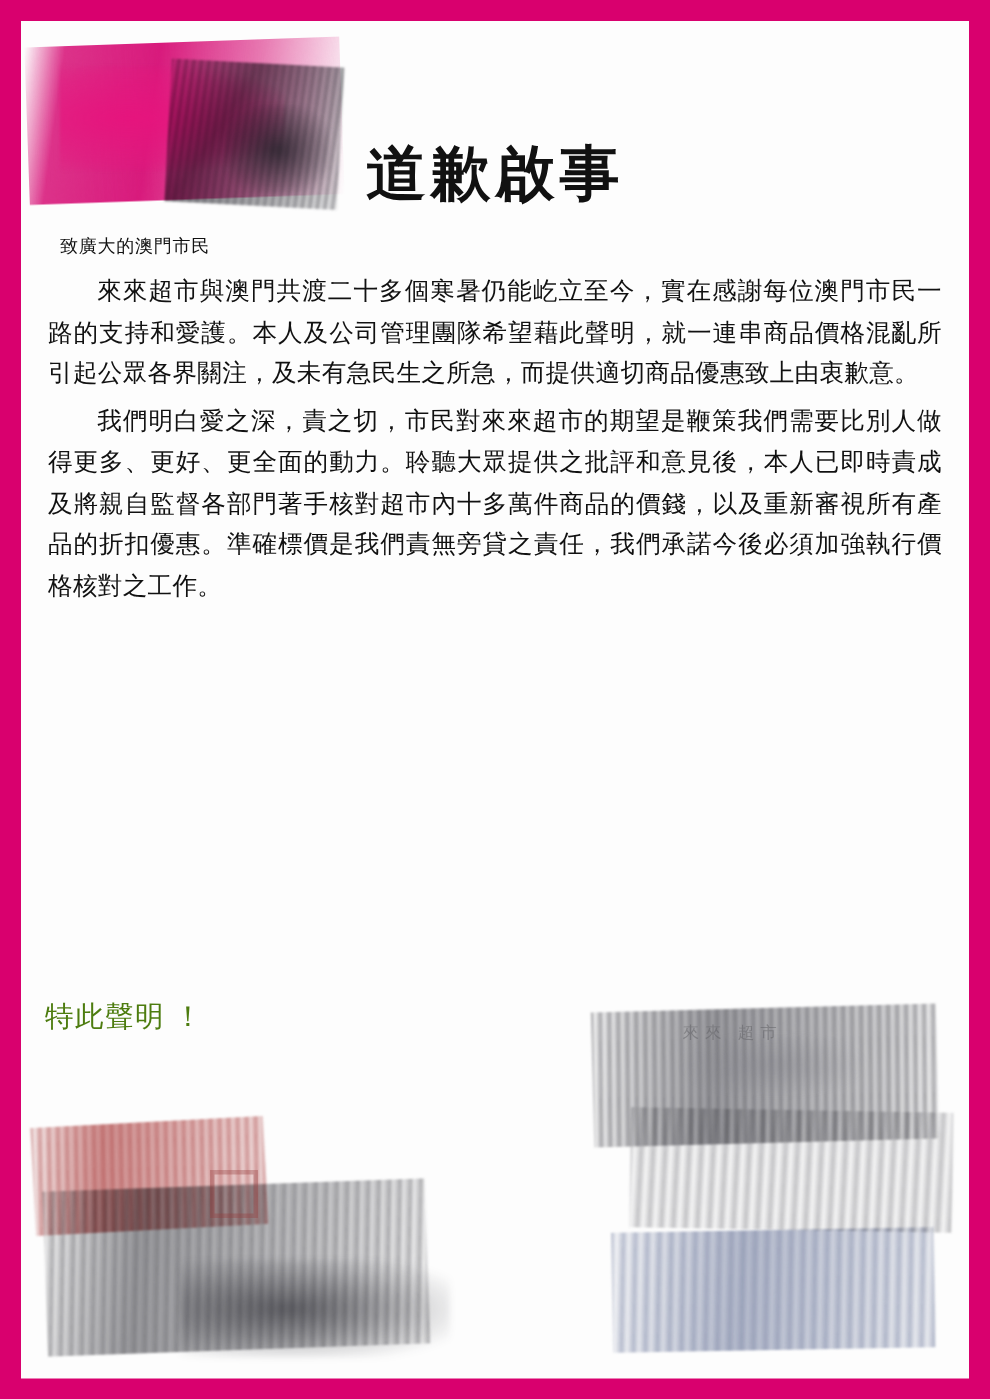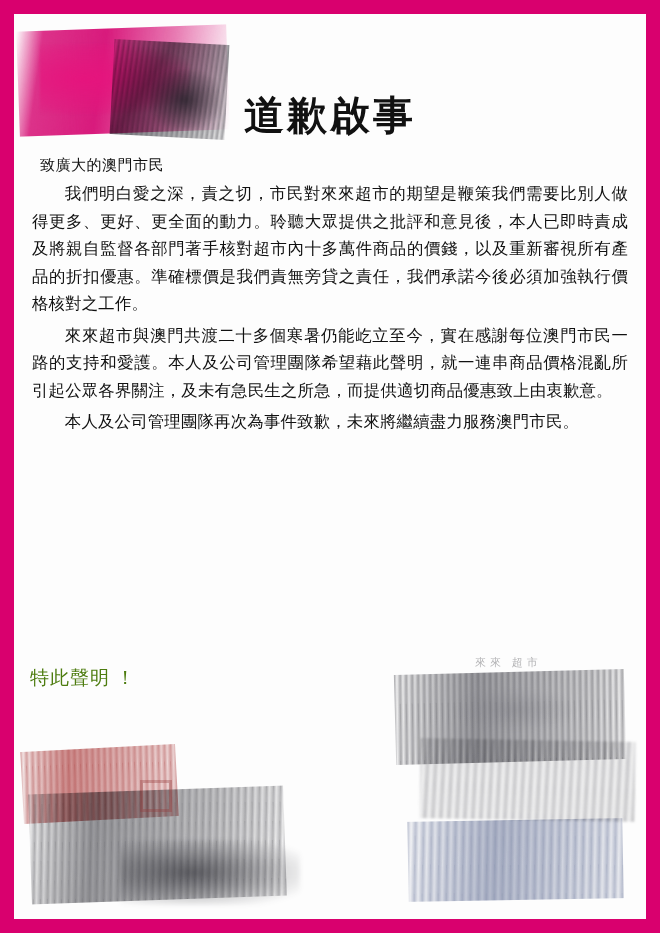--- a/index.html
+++ b/index.html
@@ -172,21 +172,21 @@
     letter-spacing: 3px;
     color: #111;
     font-family: "Liberation Serif", "DejaVu Serif", serif;
     white-space: nowrap;
   }
 
   .salutation {
     position: absolute;
     left: 40px;
     top: 156px;
-    font-size: 15px;
+    font-size: 12px;
     color: #111;
     letter-spacing: 0.5px;
   }
 
   .body-text {
     position: absolute;
     left: 32px;
     top: 180px;
     width: 596px;
     font-size: 16.4px;
@@ -216,27 +216,26 @@
   .mark-qr {
     position: absolute;
     left: 140px;
     top: 780px;
     width: 26px; height: 26px;
     border: 3px solid rgba(150,60,60,0.35);
     z-index: 2;
   }
   .mark-faint {
     position: absolute;
-    left: 455px; top: 655px;
+    left: 455px; top: 681px;
     font-size: 11px;
     color: rgba(90,90,95,0.45);
     letter-spacing: 4px;
     z-index: 2;
     white-space: nowrap;
-    margin-left: 20px;
   }
 </style>
 </head>
 <body>
 
 <div class="page">
   <div class="frame-inner"></div>
 
   <div class="brush brush-tl-pink"></div>
   <div class="brush brush-tl-pink2"></div>
@@ -254,22 +253,21 @@
 
   <div class="mark-qr"></div>
   <div class="mark-faint">來來 超市</div>
 
   <div class="content">
     <div class="doc-title">道歉啟事</div>
 
     <div class="salutation">致廣大的澳門市民</div>
 
     <div class="body-text">
+      <p class="para">來來超市與澳門共渡二十多個寒暑仍能屹立至今，實在感謝每位澳門市民一路的支持和愛護。本人及公司管理團隊希望藉此聲明，就一連串商品價格混亂所引起公眾各界關注，及未有急民生之所急，而提供適切商品優惠致上由衷歉意。</p>
       <p class="para">我們明白愛之深，責之切，市民對來來超市的期望是鞭策我們需要比別人做得更多、更好、更全面的動力。聆聽大眾提供之批評和意見後，本人已即時責成及將親自監督各部門著手核對超市內十多萬件商品的價錢，以及重新審視所有產品的折扣優惠。準確標價是我們責無旁貸之責任，我們承諾今後必須加強執行價格核對之工作。</p>
-      <p class="para">來來超市與澳門共渡二十多個寒暑仍能屹立至今，實在感謝每位澳門市民一路的支持和愛護。本人及公司管理團隊希望藉此聲明，就一連串商品價格混亂所引起公眾各界關注，及未有急民生之所急，而提供適切商品優惠致上由衷歉意。</p>
-      <p class="para">本人及公司管理團隊再次為事件致歉，未來將繼續盡力服務澳門市民。</p>
     </div>
 
     <div class="closing">特此聲明 ！</div>
   </div>
 
   <div class="frame"></div>
 </div>
 
 </body></html>

